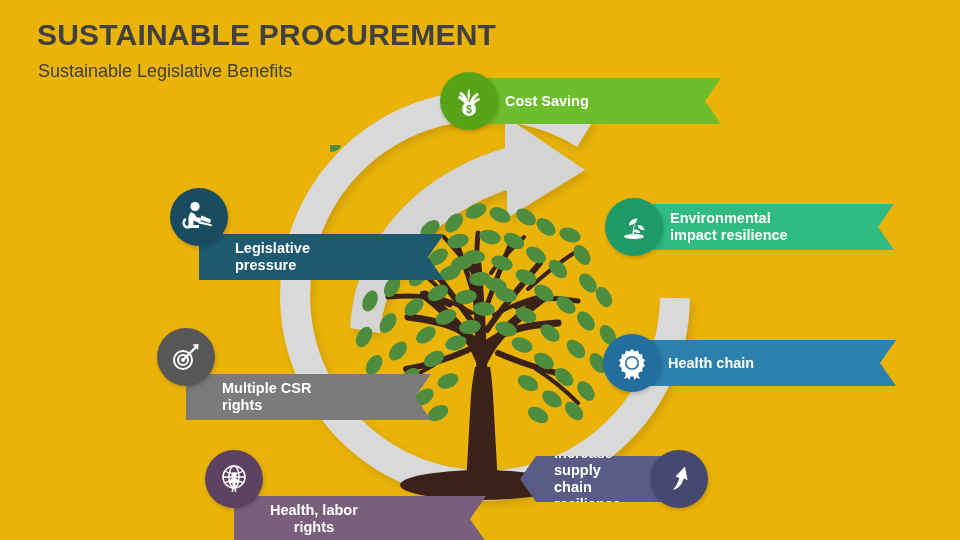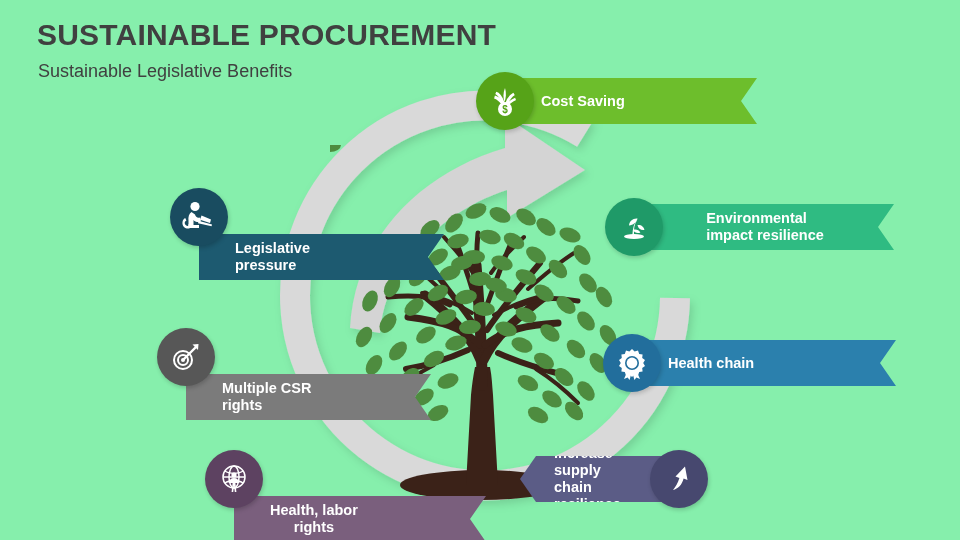--- a/index.html
+++ b/index.html
@@ -2,21 +2,21 @@
 <html><head>
 <meta charset="utf-8">
 <style>
   html,body{margin:0;padding:0;}
   body{
     width:960px;height:540px;overflow:hidden;
     background:#f1f1f1;
     font-family:"Liberation Sans", sans-serif;
     position:relative;
   }
-  .slide{position:absolute;inset:0;width:960px;height:540px;background:#86efac;overflow:hidden;}
+  .slide{position:absolute;inset:0;width:960px;height:540px;background:#eab308;overflow:hidden;}
 
   
   .title{
     position:absolute;left:37px;top:18px;
     font-size:30px;font-weight:bold;color:#404040;
     letter-spacing:0.2px;white-space:nowrap;
   }
   .subtitle{
     position:absolute;left:38px;top:61px;
     font-size:18px;font-weight:normal;color:#404040;
@@ -204,21 +204,21 @@
         <use href="#lf" transform="translate(70,264) rotate(-45)"></use>
         <use href="#lf" transform="translate(244,266) rotate(46)"></use>
         <use href="#lf" transform="translate(108,268) rotate(-28)"></use>
         <use href="#lf" transform="translate(208,270) rotate(30)"></use>
         <use href="#lf" transform="translate(132,118) rotate(-12)"></use>
         <use href="#lf" transform="translate(166,140) rotate(14)"></use>
       </g>
     </svg>
   </div>
 
-  <div class="node right" style="left:476px;top:72px;width:190px;text-decoration:underline;">
+  <div class="node right" style="left:440px;top:72px;width:190px;text-decoration:underline;">
     <div class="banner" style="background:#6dbe2c;width:182px;">
       <span class="label">
         <span class="lbl2">Cost Saving</span>
       </span>
     </div>
     <div class="circle" style="background:#56a318;">
       <span class="icon">
         <svg width="36" height="36" viewBox="0 0 36 36">
           <g fill="#ffffff">
             <path d="M18 5 C16 10 16 15 17.5 19 C19 15 19.5 10 18 5 Z"></path>
@@ -253,21 +253,21 @@
             <path d="M18.5 22.8 L32 26.5 L31.6 28.3 L18 25.2 Z"></path>
             <path d="M5.2 20 C2 21.5 1.6 26.5 4 29 C5.6 30.6 8 31 9.8 30.2 L9 27.6
                      C7.5 28.2 6 27.8 5.2 26.6 C4.2 25 4.8 23.2 6.4 22.6 Z"></path>
           </g>
         </svg>
       </span>
     </div>
   </div>
 
   <div class="node right" style="left:605px;top:198px;width:198px;">
-    <div class="banner" style="background:#2fbb82;width:190px;justify-content:center;">
+    <div class="banner" style="background:#2fbb82;width:190px;">
       <span class="label">
         <span class="lbl2">Environmental</span>
         <span class="lbl2">impact resilience</span>
       </span>
     </div>
     <div class="circle" style="background:#1f9a68;">
       <span class="icon">
         <svg width="36" height="36" viewBox="0 0 36 36">
           <g fill="#ffffff">
             <path d="M18 26 C17.6 20 18.5 15 21 11 C18.2 14 16.6 19 16.4 26 Z"></path>

